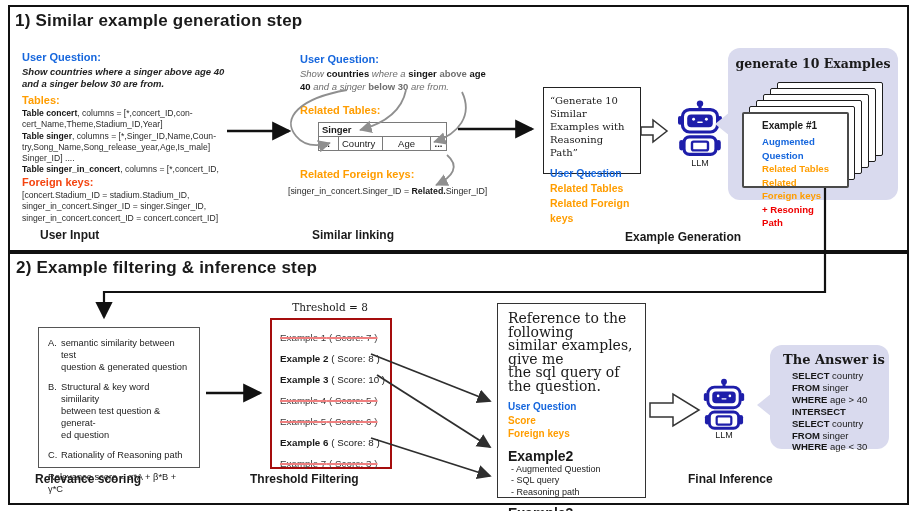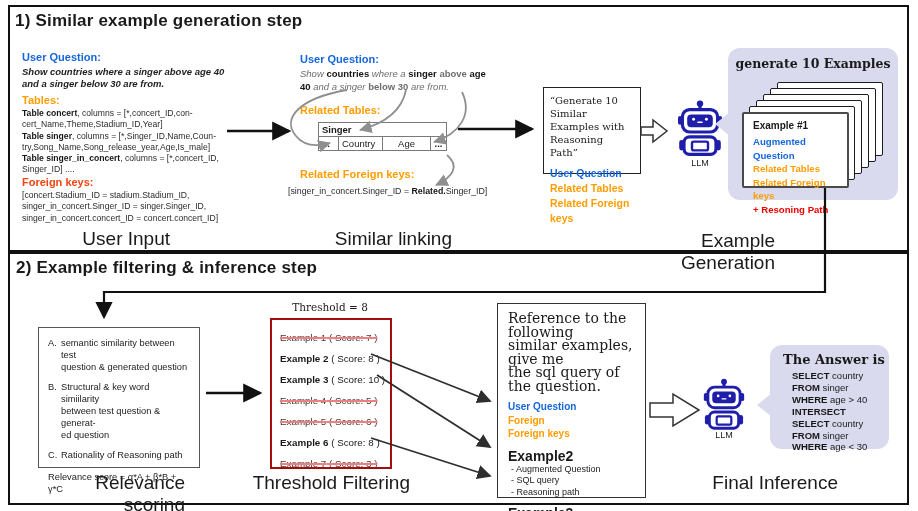--- a/index.html
+++ b/index.html
@@ -12,41 +12,41 @@
     --boxred:#a50d0d;
     --strike:#f08080;
     --ink:#1a1a1a;
   }
   *{box-sizing:border-box;margin:0;padding:0}
   body{font-family:"Liberation Sans",sans-serif;background:#fff;color:var(--ink)}
   #canvas{position:relative;width:918px;height:511px;background:#fff;overflow:hidden}
   .abs{position:absolute}
   .sect{border:2px solid #111;background:#fff}
   .sect-title{font-size:17px;font-weight:700;letter-spacing:.2px}
-  .caption{font-size:19px;font-weight:400;text-align:right}
+  .caption{font-size:12px;font-weight:700;text-align:left}
   .serif{font-family:"DejaVu Serif","Liberation Serif",serif}
   .c-blue{color:var(--blue);font-weight:700}
   .c-orange{color:var(--orange);font-weight:700}
   .c-orangered{color:var(--orangered);font-weight:700}
   .c-red{color:var(--red);font-weight:700}
   .small-label{font-size:11px;font-weight:700}
   .q-italic{font-size:9.5px;font-style:italic;font-weight:600;color:#222;line-height:12px}
   .code-lines{font-size:8.6px;line-height:11.3px;color:#2b2b2b}
   .rich{display:block}
   .rich .b{font-weight:700;color:#161616}
   .rich .i{font-style:italic;color:#6e6e6e}
   .rich .bg{font-weight:700;color:#6e6e6e}
   .schema-q{font-size:9.5px;line-height:12.5px}
   .schema-table{border-collapse:collapse;font-size:9.5px}
   .schema-table td{border:1px solid #7a7a7a;padding:1px 3px;height:13px}
   .quote-box{border:1.6px solid #222;background:#fff;padding:6px 6px;font-size:10px;line-height:13px}
   .quote-box .items{margin-top:7px;font-size:10.5px;line-height:15px}
   .bubble{background:var(--lav);border-radius:12px}
   .card{background:#fff;border:1.4px solid #1c1c1c;border-radius:2px}
-  .card-front{border:2px solid #4a4a4a;padding:6px 9px}
+  .card-front{border:2px solid #4a4a4a;padding:6px 18px}
   .card-front .t{font-size:10px;font-weight:800;margin-bottom:4px}
   .card-front .ln{font-size:9.6px;line-height:13.5px;font-weight:700}
   .llm-label{font-size:9px;color:#222;text-align:center;width:100%}
   .rel-box{border:1.6px solid #555;background:#fff;padding:10px 9px;font-size:9.3px;line-height:11.8px;color:#222}
   .rel-item{display:flex;margin-bottom:9px}
   .rel-item .letter{width:13px;flex:none}
   .rel-item .txt{white-space:pre-line}
   .rel-formula{margin-top:10px}
   .thr-box{border:2.5px solid var(--boxred);background:#fff;padding:7px 8px}
   .thr-row{font-size:9.8px;height:21px;line-height:21px;white-space:nowrap}
@@ -79,22 +79,22 @@
   <div class="abs q-italic" style="left:22px;top:66px">
     <div>Show countries where a singer above age 40</div>
     <div>and a singer below 30 are from.</div>
   </div>
   <div class="abs small-label c-orange" style="left:22px;top:94px">Tables:</div>
   <div class="abs code-lines" style="left:22px;top:108px;width:230px">
     <span class="rich"><span class="b">Table concert</span><span>, columns = [*,concert_ID,con-</span></span>
     <span class="rich"><span>cert_Name,Theme,Stadium_ID,Year]</span></span>
     <span class="rich"><span class="b">Table singer</span><span>, columns = [*,Singer_ID,Name,Coun-</span></span>
     <span class="rich"><span>try,Song_Name,Song_release_year,Age,Is_male]</span></span>
+    <span class="rich"><span>Singer_ID] ....</span></span>
     <span class="rich"><span class="b">Table singer_in_concert</span><span>, columns = [*,concert_ID,</span></span>
-    <span class="rich"><span>Singer_ID] ....</span></span>
   </div>
   <div class="abs small-label c-orangered" style="left:22px;top:176px">Foreign keys:</div>
   <div class="abs code-lines" style="left:22px;top:190px;width:230px">
     <div>[concert.Stadium_ID = stadium.Stadium_ID,</div>
     <div>singer_in_concert.Singer_ID = singer.Singer_ID,</div>
     <div>singer_in_concert.concert_ID = concert.concert_ID]</div>
   </div>
   <div class="abs caption" style="left:40px;top:228px;width:130px">User Input</div>
 
   <div class="abs small-label c-blue" style="left:300px;top:53px">User Question:</div>
@@ -199,21 +199,21 @@
     <div class="thr-row struck"><span class="nm">Example 7</span> <span>( Score: 3 )</span></div>
   </div>
   <div class="abs caption" style="left:250px;top:472px;width:160px">Threshold Filtering</div>
 
   <div class="abs ref-box" style="left:497px;top:303px;width:149px;height:195px">
     <div class="serif ref-intro">Reference to the following
 similar examples, give me
 the sql query of the question.</div>
     <div class="ref-items">
       <div class="c-blue">User Question</div>
-      <div class="c-orange">Foreign</div>
+      <div class="c-orange">Score</div>
       <div class="c-orange">Foreign keys</div>
     </div>
     <div class="ref-ex-title">Example2</div>
     <div class="ref-sub">
       <div>- Augmented Question</div>
       <div>- SQL query</div>
       <div>- Reasoning path</div>
     </div>
     <div class="ref-ex-title">Example3</div>
 

